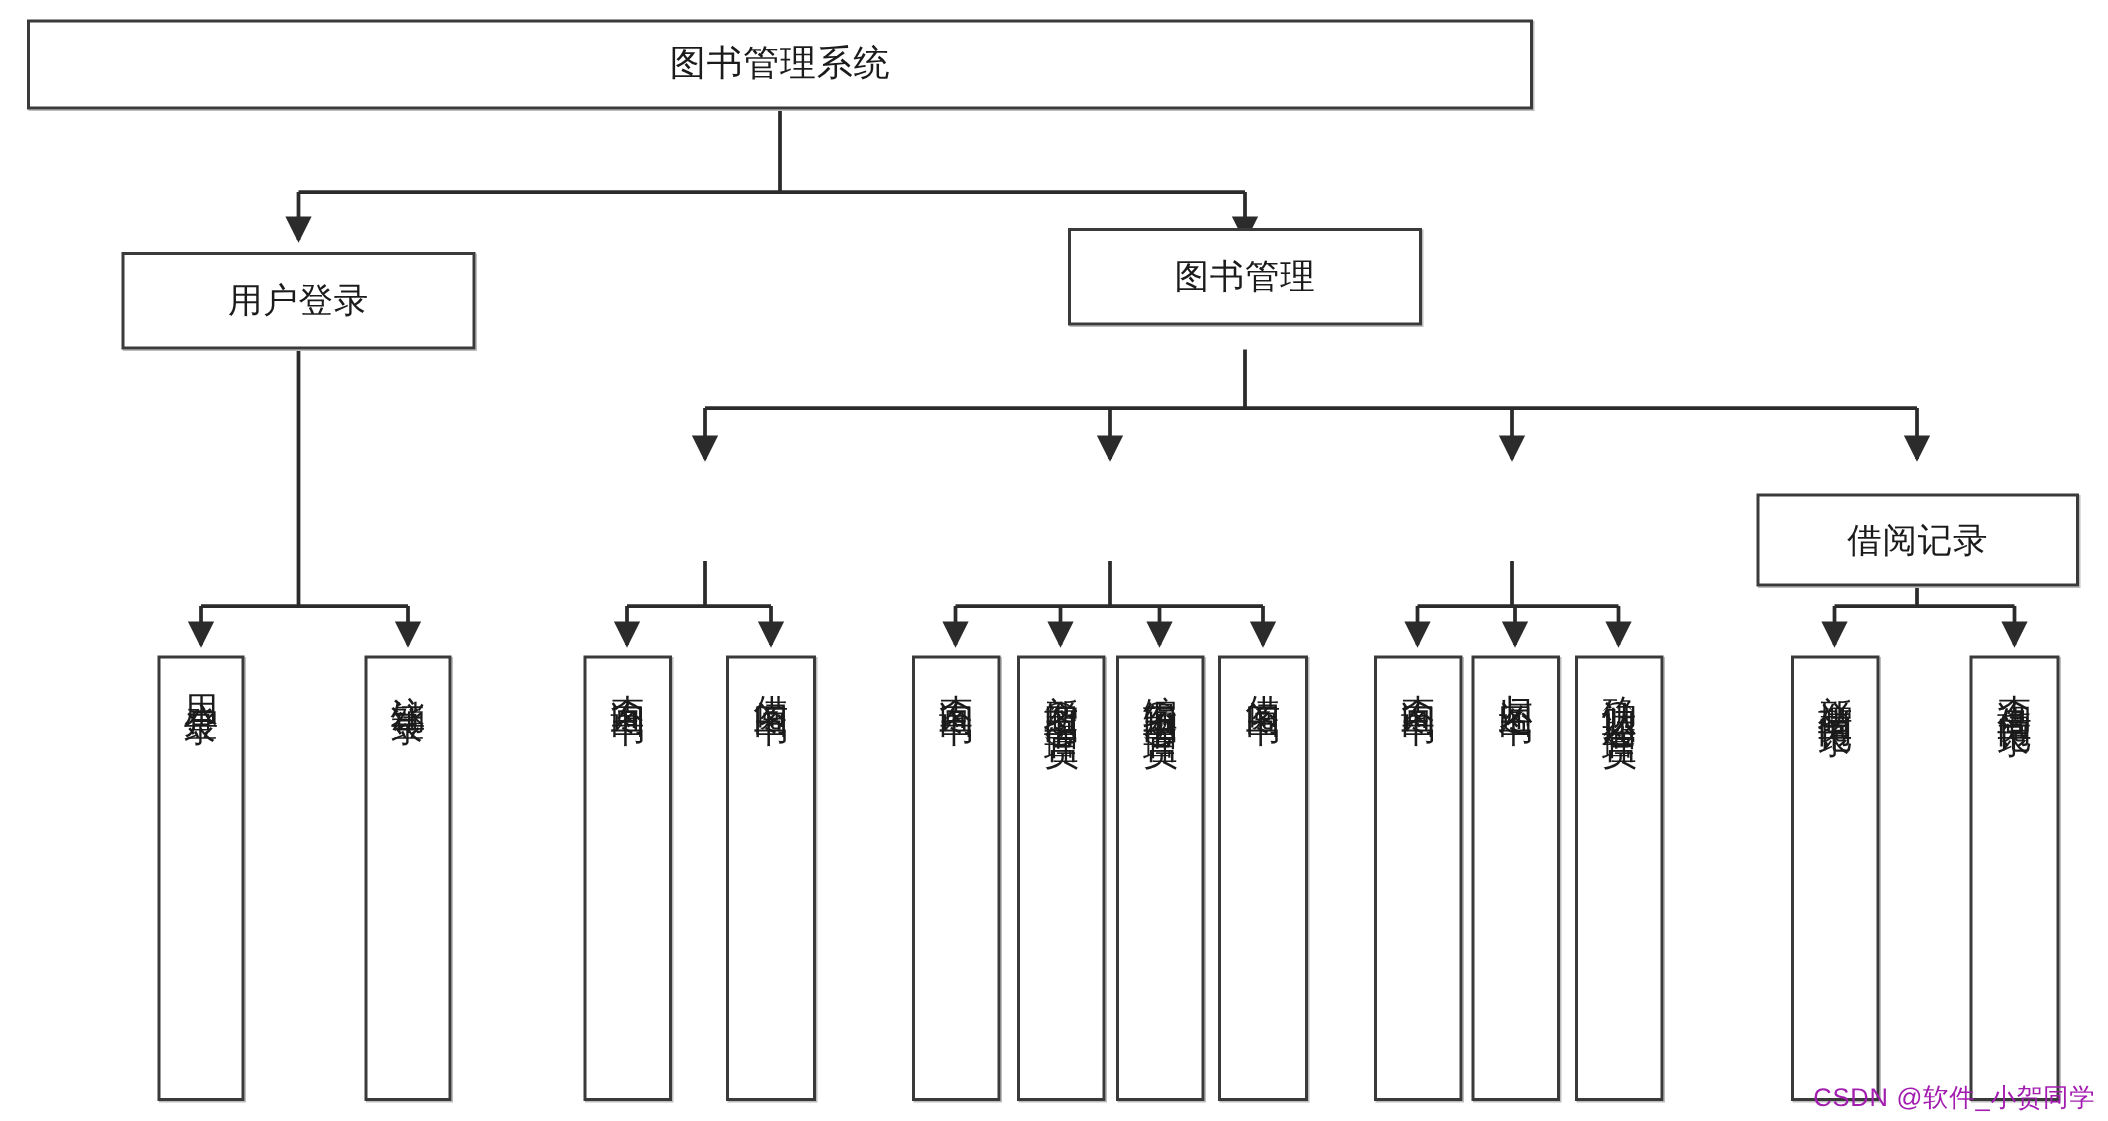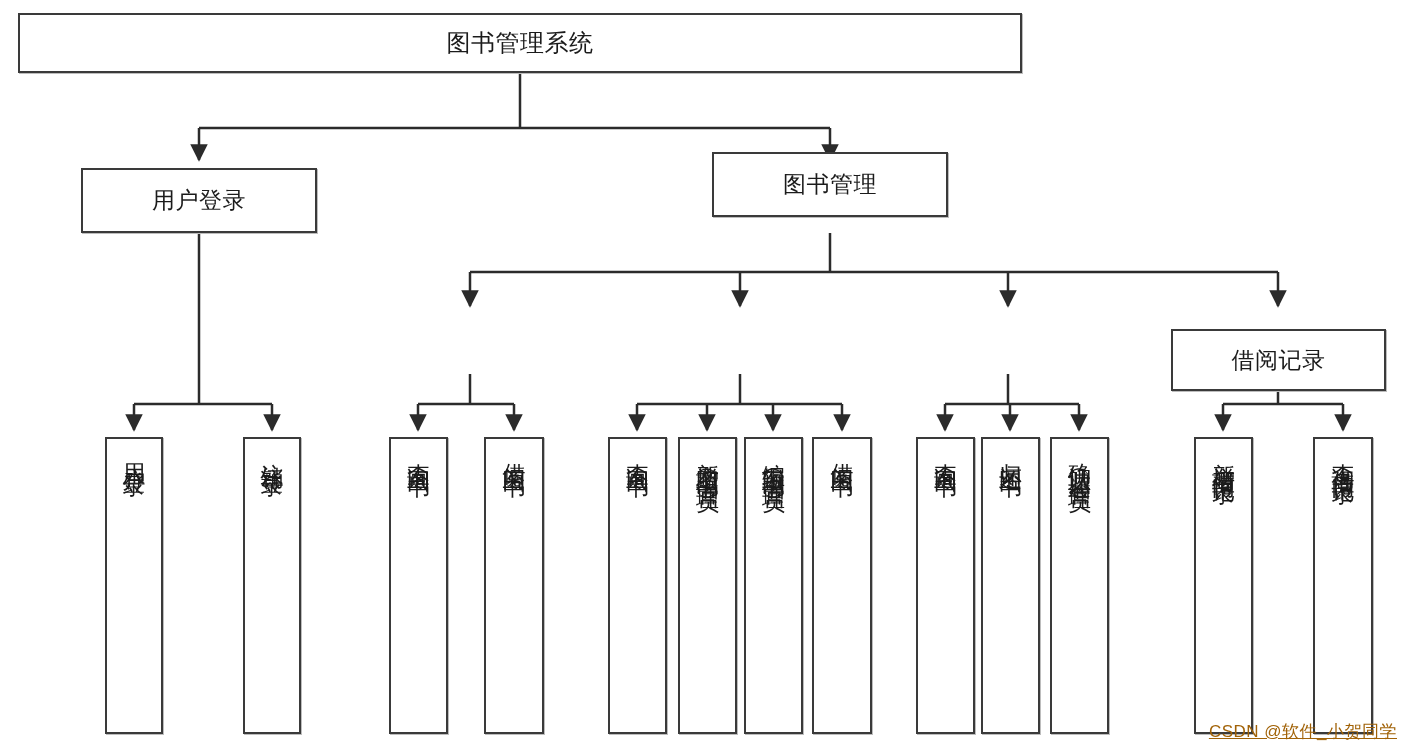--- a/index.html
+++ b/index.html
@@ -64,25 +64,24 @@
     font-size: 23px;
     letter-spacing: 4px;
     line-height: 1;
     white-space: nowrap;
   }
   .watermark {
     position: absolute;
     right: 8px;
     bottom: 4px;
     font-size: 17px;
-    color: #a16207;
+    color: #a21caf;
     white-space: nowrap;
     z-index: 5;
     letter-spacing: 0.5px;
-    text-decoration: underline;
   }
 </style>
 </head>
 <body>
 
 <div id="canvas">
 
   <svg id="edges" viewBox="0 0 1405 747">
     <defs>
       <marker id="arrow" viewBox="0 0 10 10" refX="9" refY="5" markerWidth="7" markerHeight="7" orient="auto-start-reverse">

